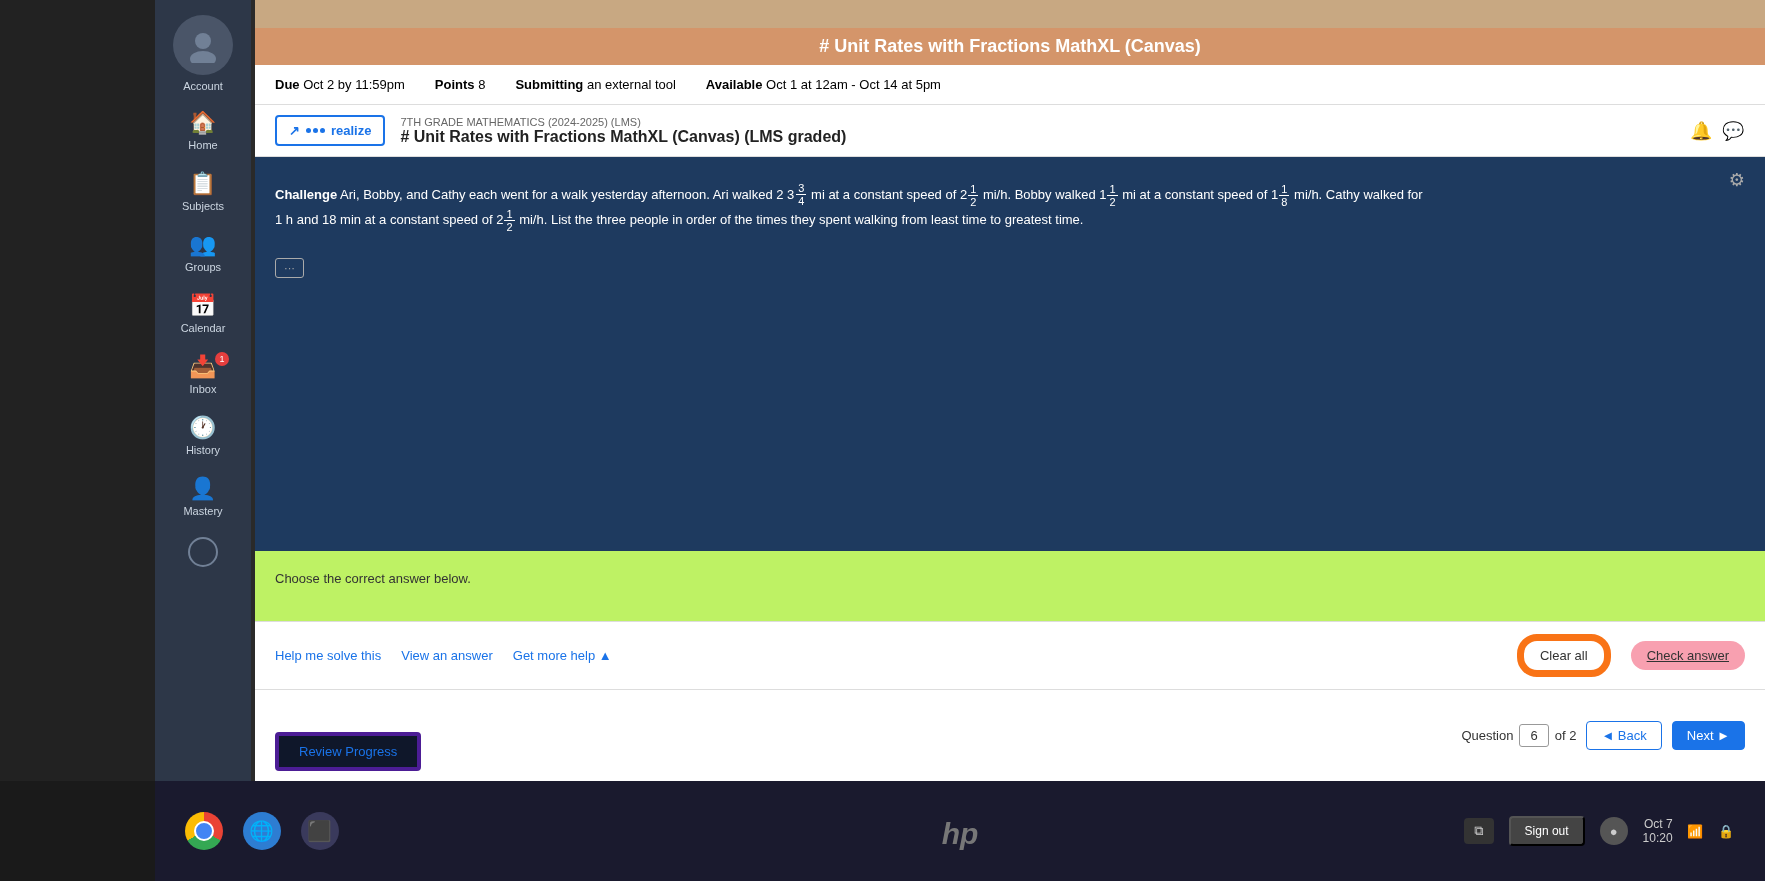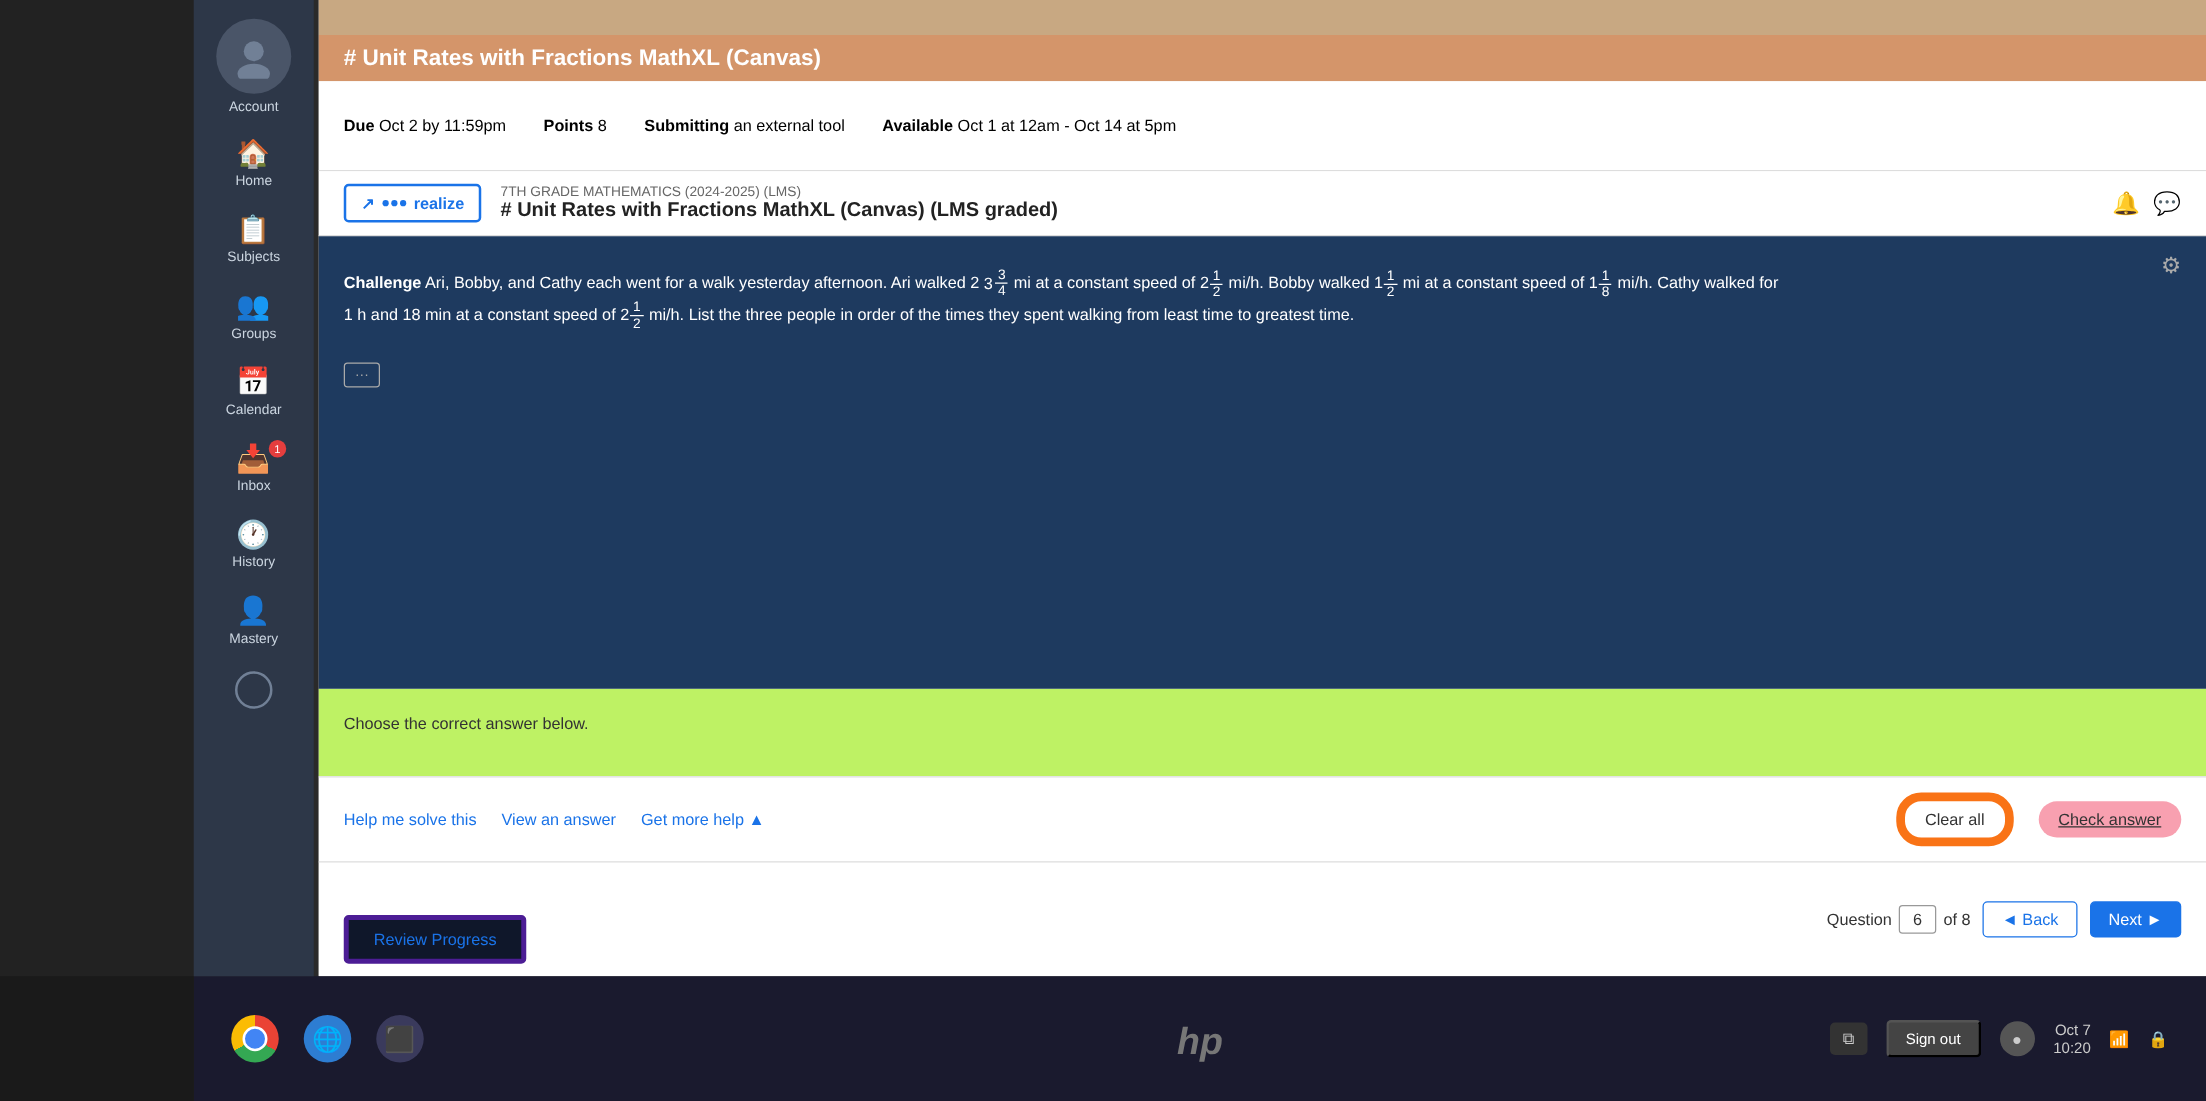--- a/index.html
+++ b/index.html
@@ -115,26 +115,27 @@
       align-items: center;
       padding: 0 15px;
     }
 
     .page-title-bar {
       background: #d4956a;
       padding: 8px 20px;
       color: white;
       font-size: 18px;
       font-weight: bold;
+      text-align: center;
     }
 
     
     .assignment-header {
       background: white;
-      padding: 28px 20px;
+      padding: 12px 20px;
       border-bottom: 1px solid #ddd;
       display: flex;
       align-items: center;
       gap: 30px;
       font-size: 13px;
     }
 
     
     .assignment-title-area {
       background: white;
@@ -602,21 +603,21 @@
     <button class="clear-all-btn">Clear all</button>
     <button class="check-answer-btn">Check answer</button>
   </div>
 
   <div class="footer-bar">
     <button class="review-progress-btn">Review Progress</button>
     <div class="navigation-area">
       <div class="question-counter">
         <span>Question</span>
         <span class="question-number-box">6</span>
-        <span>of 8</span>
+        <span>of 2</span>
       </div>
       <button class="nav-btn">◄ Back</button>
       <button class="nav-btn nav-btn-next">Next ►</button>
     </div>
   </div>
 </div>
 
 <div class="taskbar">
   <div class="taskbar-left">
 

